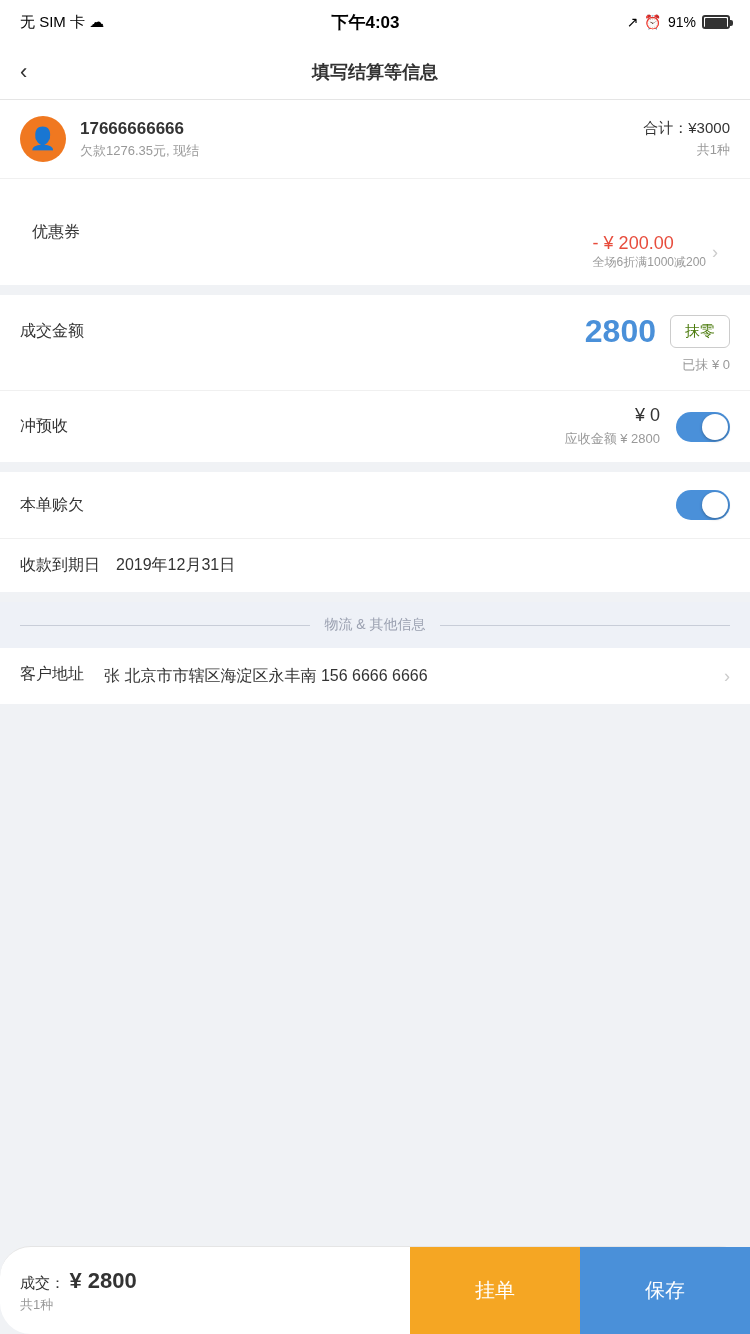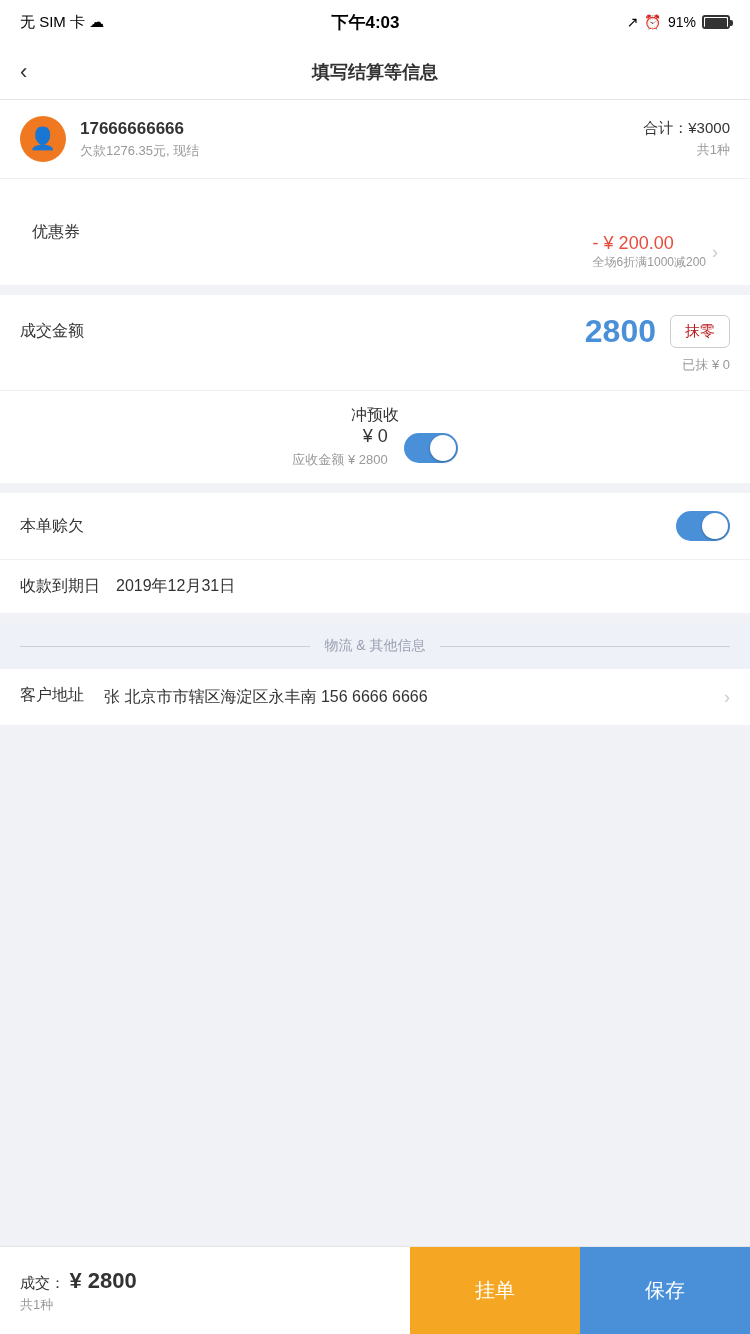--- a/index.html
+++ b/index.html
@@ -151,39 +151,38 @@
       padding: 18px 20px 6px 20px;
     }
     .amount-label { font-size: 16px; color: #333; }
     .amount-right { display: flex; align-items: center; gap: 14px; }
     .amount-value { font-size: 32px; font-weight: 600; color: #4a90d9; }
     .round-btn {
       border: 1px solid #ccc;
       border-radius: 6px;
       padding: 6px 14px;
       font-size: 15px;
-      color: #b91c1c;
+      color: #4d7c0f;
       background: #fff;
       cursor: pointer;
     }
     .amount-sub {
       text-align: right;
       padding: 0 20px 16px 0;
       font-size: 13px;
       color: #999;
     }
 
     
     .prepay-row {
       display: flex;
       align-items: center;
       justify-content: space-between;
       padding: 14px 20px;
       border-top: 1px solid #f0f0f0;
-      flex-direction: column;
     }
     .prepay-label { font-size: 16px; color: #333; }
     .prepay-right { display: flex; flex-direction: column; align-items: flex-end; gap: 4px; }
     .prepay-amount { font-size: 18px; color: #333; font-weight: 500; }
     .prepay-sub { font-size: 13px; color: #999; }
 
     
     .toggle {
       width: 54px; height: 30px;
       border-radius: 15px;
@@ -269,20 +268,21 @@
     .bottom-bar {
       position: fixed;
       bottom: 0;
       left: 0;
       width: 750px;
       height: 88px;
       background: #fff;
       display: flex;
       align-items: center;
       border-top: 1px solid #e5e5e5;
+      border-radius: 31px;
     }
     .bottom-summary {
       flex: 1;
       padding: 0 20px;
     }
     .bottom-deal { font-size: 15px; color: #333; }
     .bottom-amount { font-size: 22px; font-weight: 600; color: #333; }
     .bottom-count { font-size: 13px; color: #999; margin-top: 2px; }
     .bottom-actions {
       display: flex;

